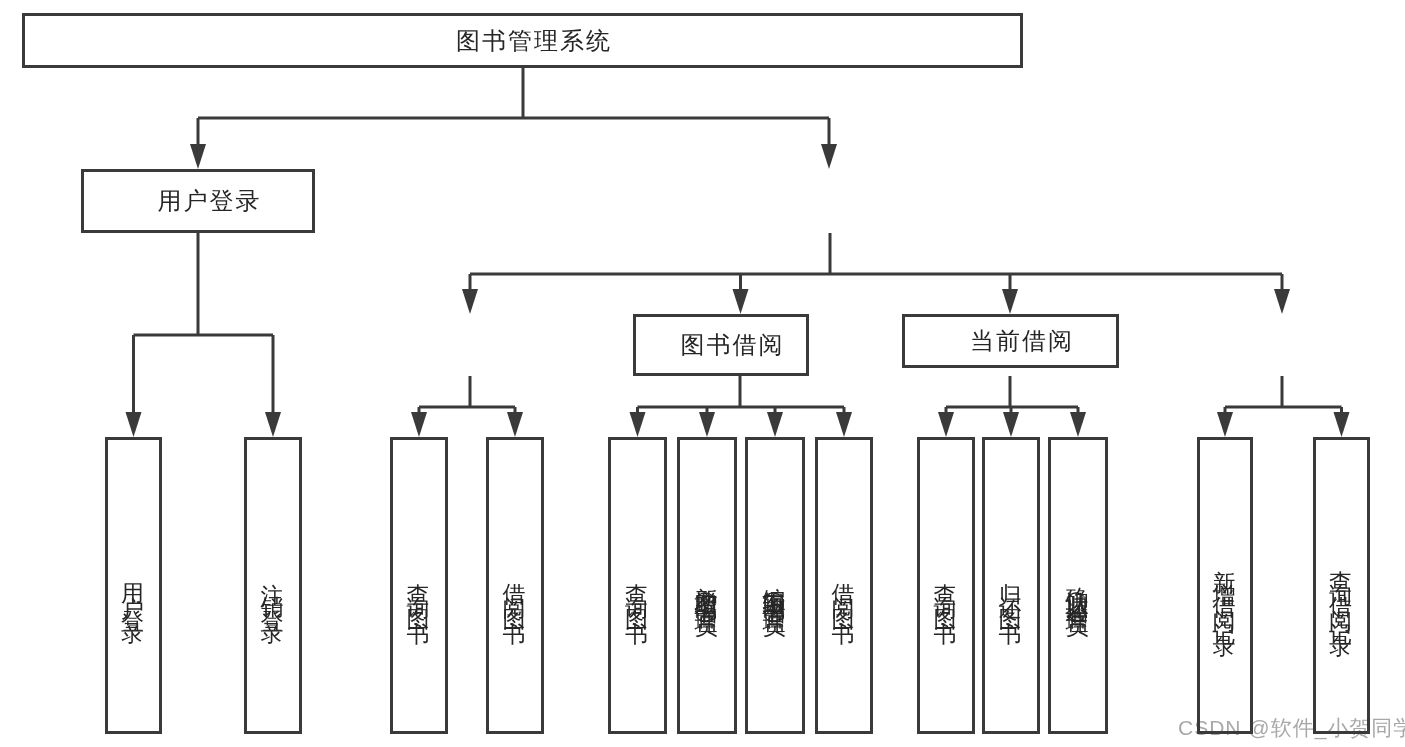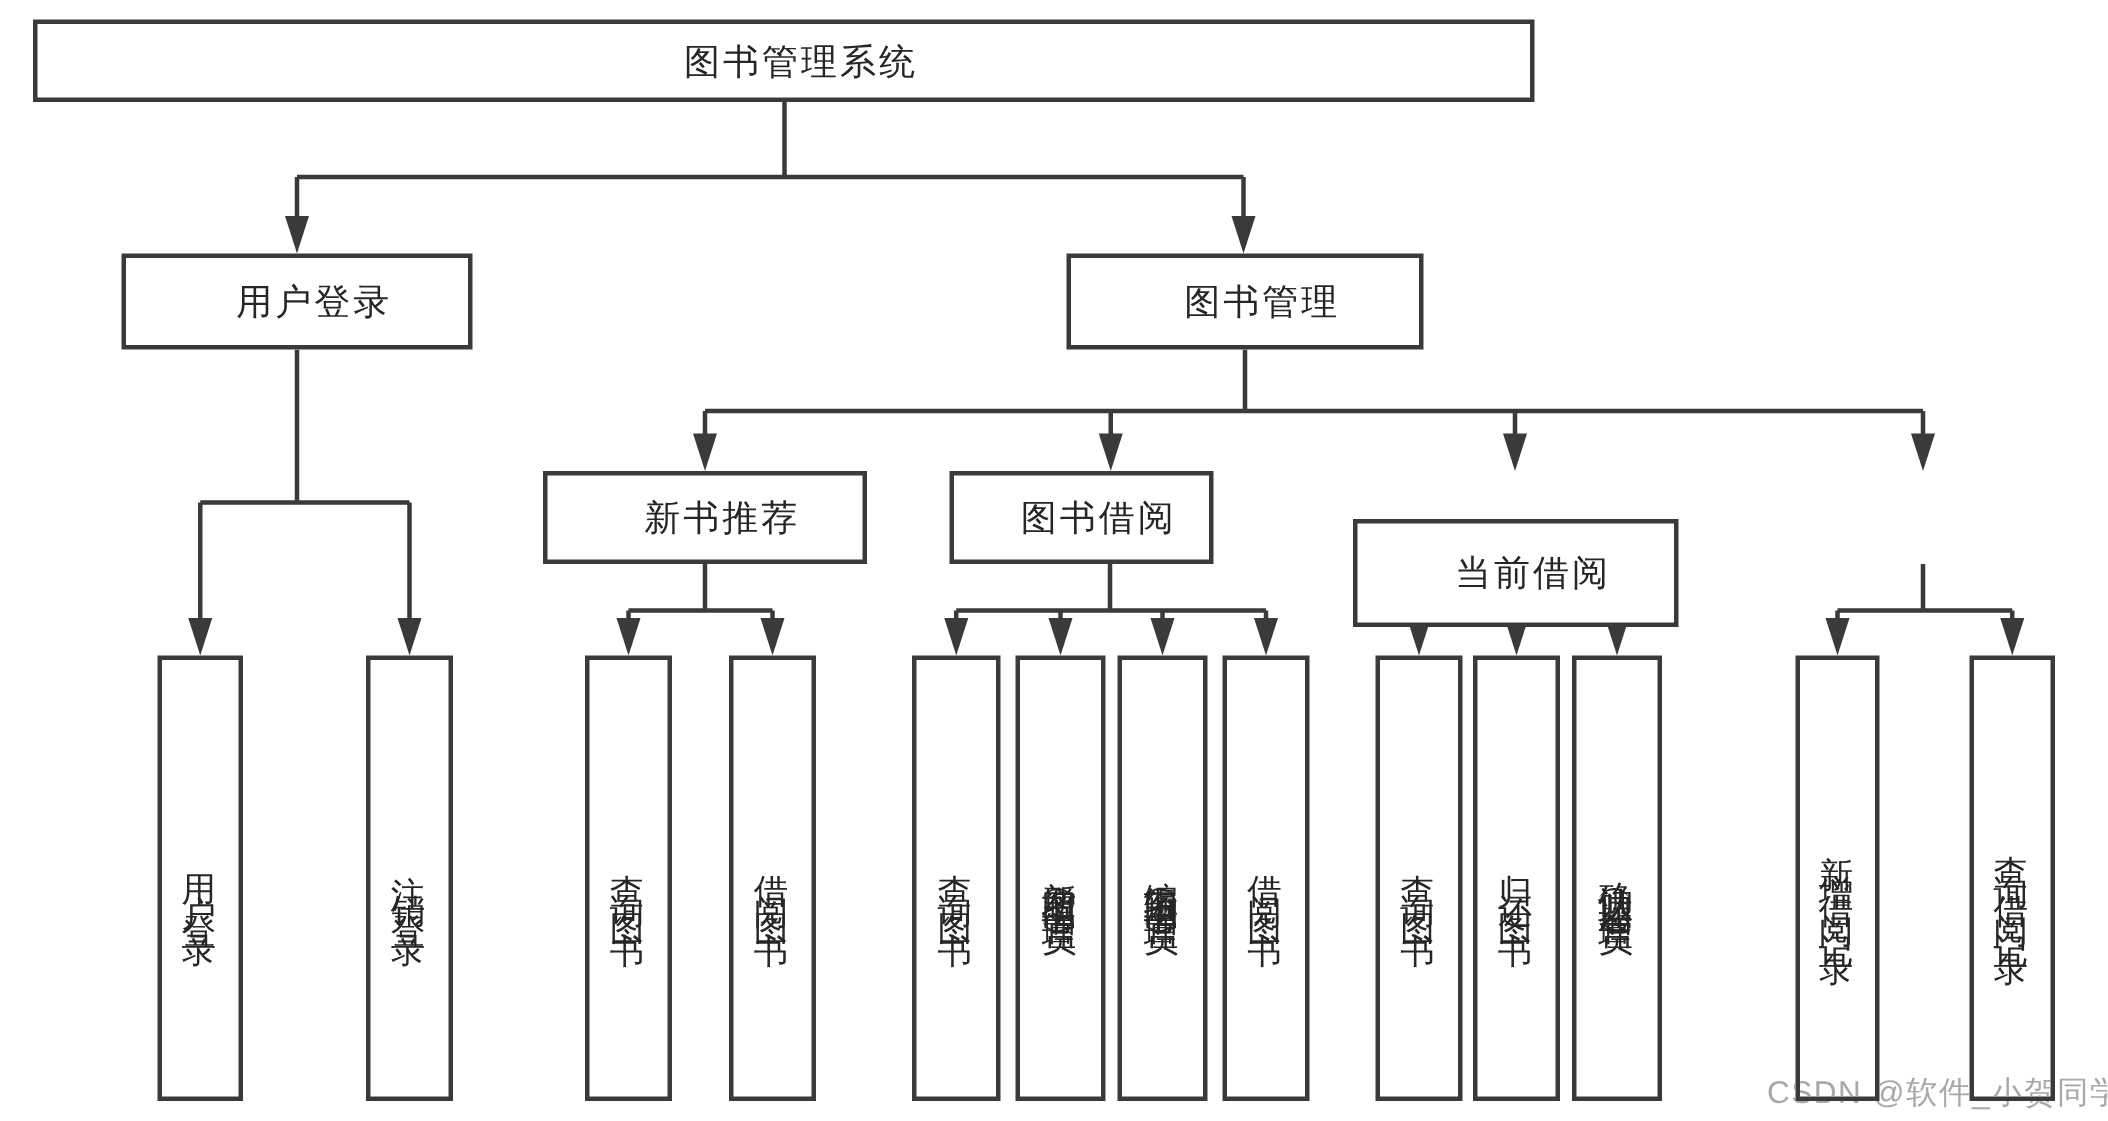--- a/index.html
+++ b/index.html
@@ -96,25 +96,23 @@
       <polygon points="1003,412 1019,412 1011,437"></polygon>
       <polygon points="1070,412 1086,412 1078,437"></polygon>
       <polygon points="1217,412 1233,412 1225,437"></polygon>
       <polygon points="1333.5,412 1349.5,412 1341.5,437"></polygon>
     </g>
   </svg>
 
   <div class="node hnode" style="left:22px; top:13px; width:1001px; height:55px;">图书管理系统</div>
 
   <div class="node hnode" style="left:81px; top:169px; width:234px; height:64px;">用户登录</div>
-  <div class="node hnode" style="left:711px; top:169px; width:238px; height:64px;">图书管理</div>
 
-  <div class="node hnode" style="left:362px; top:314px; width:216px; height:62px;">新书推荐</div>
   <div class="node hnode" style="left:633px; top:314px; width:176px; height:62px;">图书借阅</div>
-  <div class="node hnode" style="left:902px; top:314px; width:217px; height:72px;margin-top:32px;">当前借阅</div>
+  <div class="node hnode" style="left:902px; top:314px; width:217px; height:54px;">当前借阅</div>
 
   <div class="node leaf ls-wide" style="left:105px; top:437px; width:57px; height:297px;">用户登录</div>
   <div class="node leaf ls-wide" style="left:244px; top:437px; width:58px; height:297px;">注销登录</div>
 
   <div class="node leaf ls-wide" style="left:390px; top:437px; width:58px; height:297px;">查询图书</div>
   <div class="node leaf ls-wide" style="left:486px; top:437px; width:58px; height:297px;">借阅图书</div>
 
   <div class="node leaf ls-wide" style="left:608px; top:437px; width:59px; height:297px;">查询图书</div>
   <div class="node leaf ls-tight" style="left:677px; top:437px; width:60px; height:297px;">新增图书（管理员）</div>
   <div class="node leaf ls-tight" style="left:745px; top:437px; width:60px; height:297px;">编辑图书（管理员）</div>

